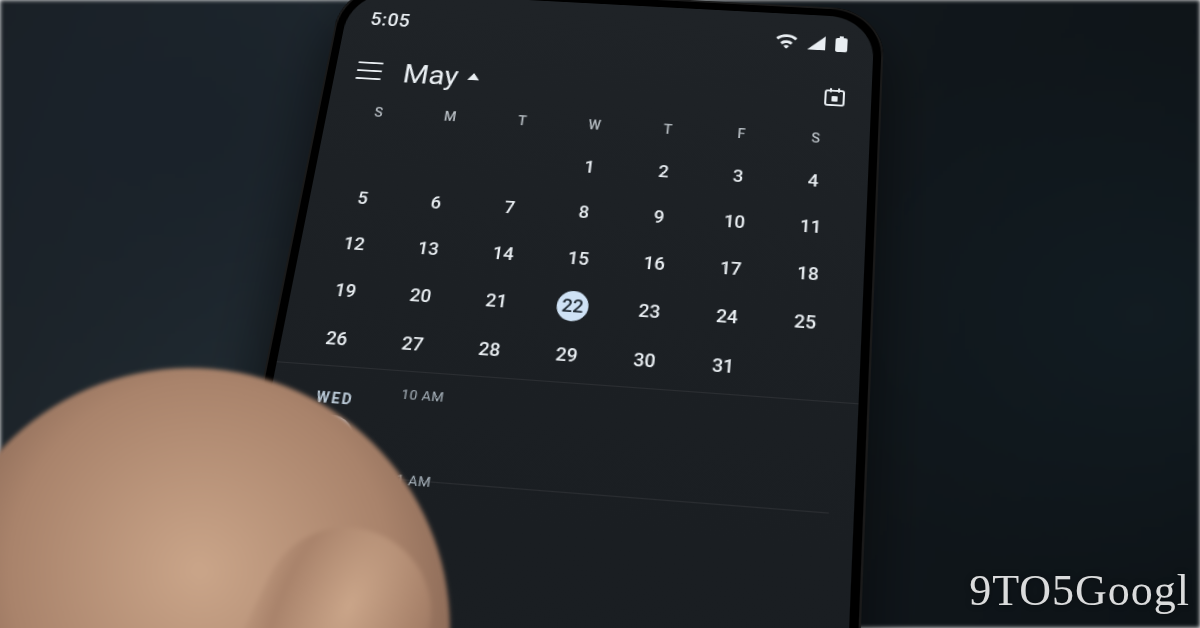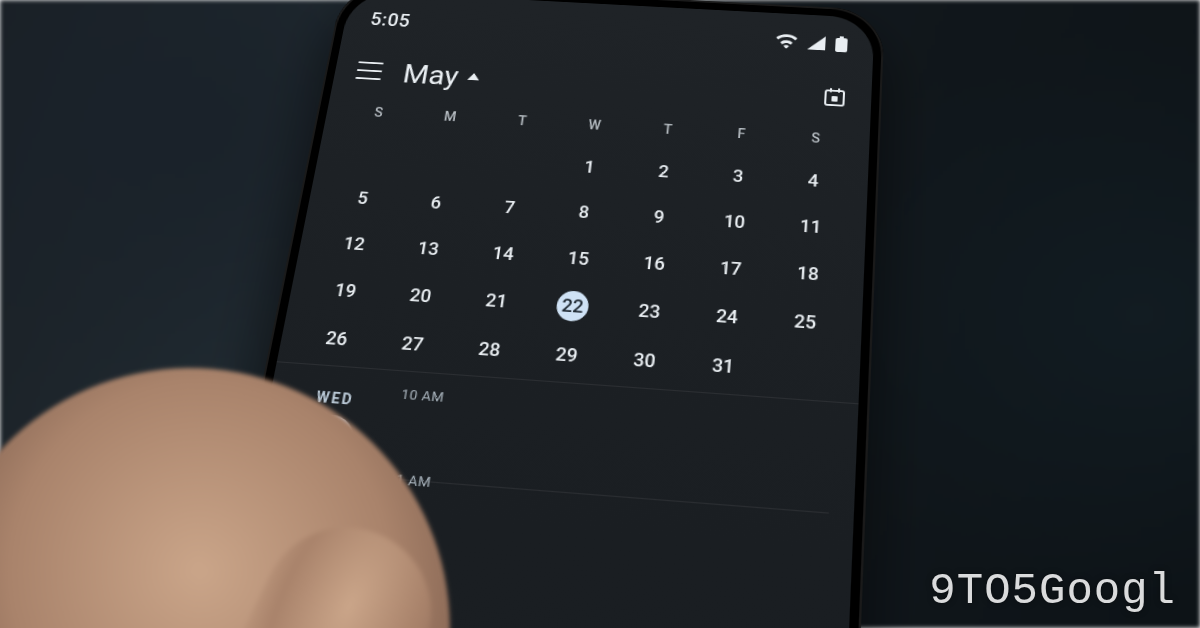--- a/index.html
+++ b/index.html
@@ -17,27 +17,27 @@
     inset: 0;
     background:
       radial-gradient(600px 400px at 15% 20%, #1a222a 0%, rgba(0,0,0,0) 70%),
       radial-gradient(500px 400px at 95% 50%, #121c22 0%, rgba(0,0,0,0) 70%),
       linear-gradient(110deg, #1a1f24 0%, #202a31 25%, #12181d 55%, #0d1317 100%);
     filter: blur(2px);
   }
 
   .watermark {
     position: absolute;
-    right: 24px;
+    right: 10px;
     bottom: 12px;
     color: rgba(255,255,255,0.85);
     font-size: 44px;
     font-weight: 300;
     letter-spacing: 1px;
-    font-family: Liberation Mono, monospace;
+    font-family: Liberation Serif, serif;
     text-shadow: 0 0 6px rgba(0,0,0,0.4);
   }
 
   
   
   .stage {
     position: absolute;
     inset: 0;
     perspective: 1800px;
     perspective-origin: 55% 10%;

